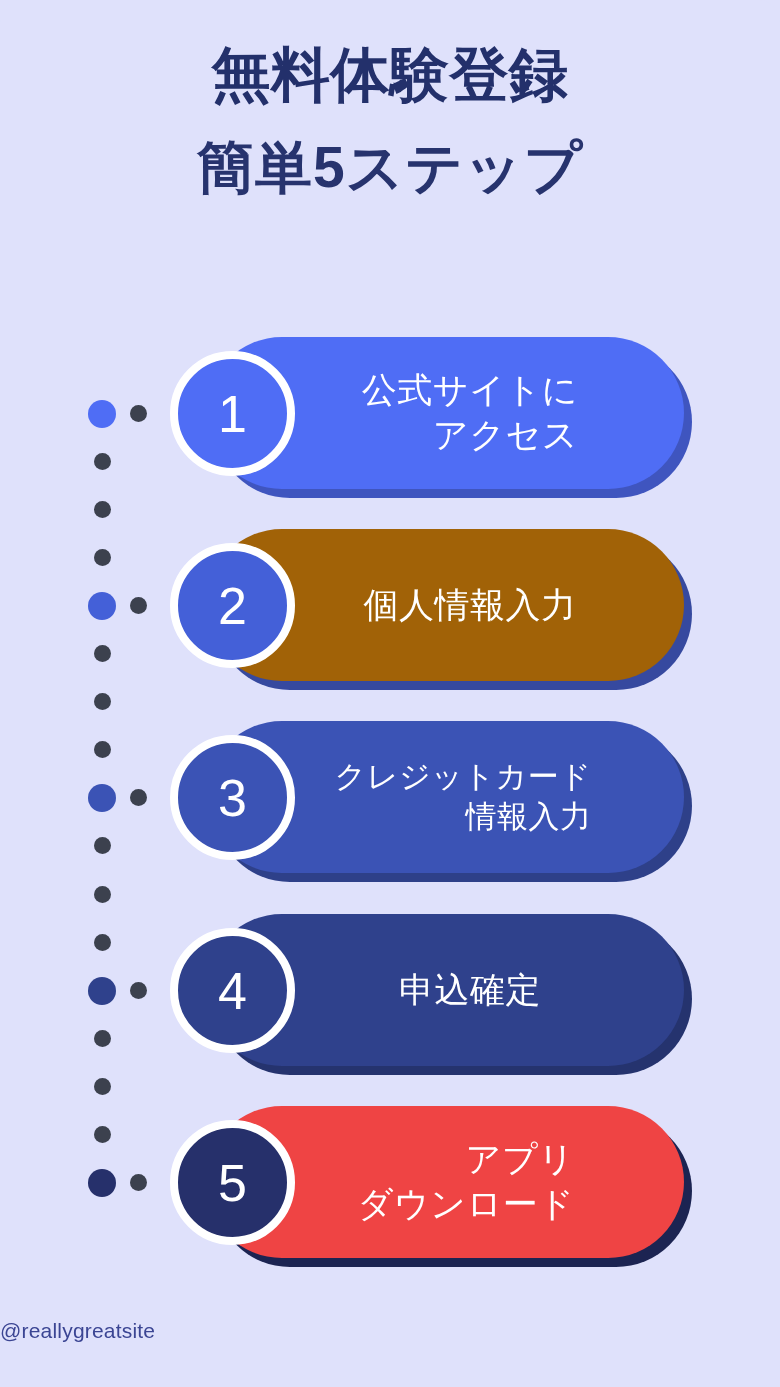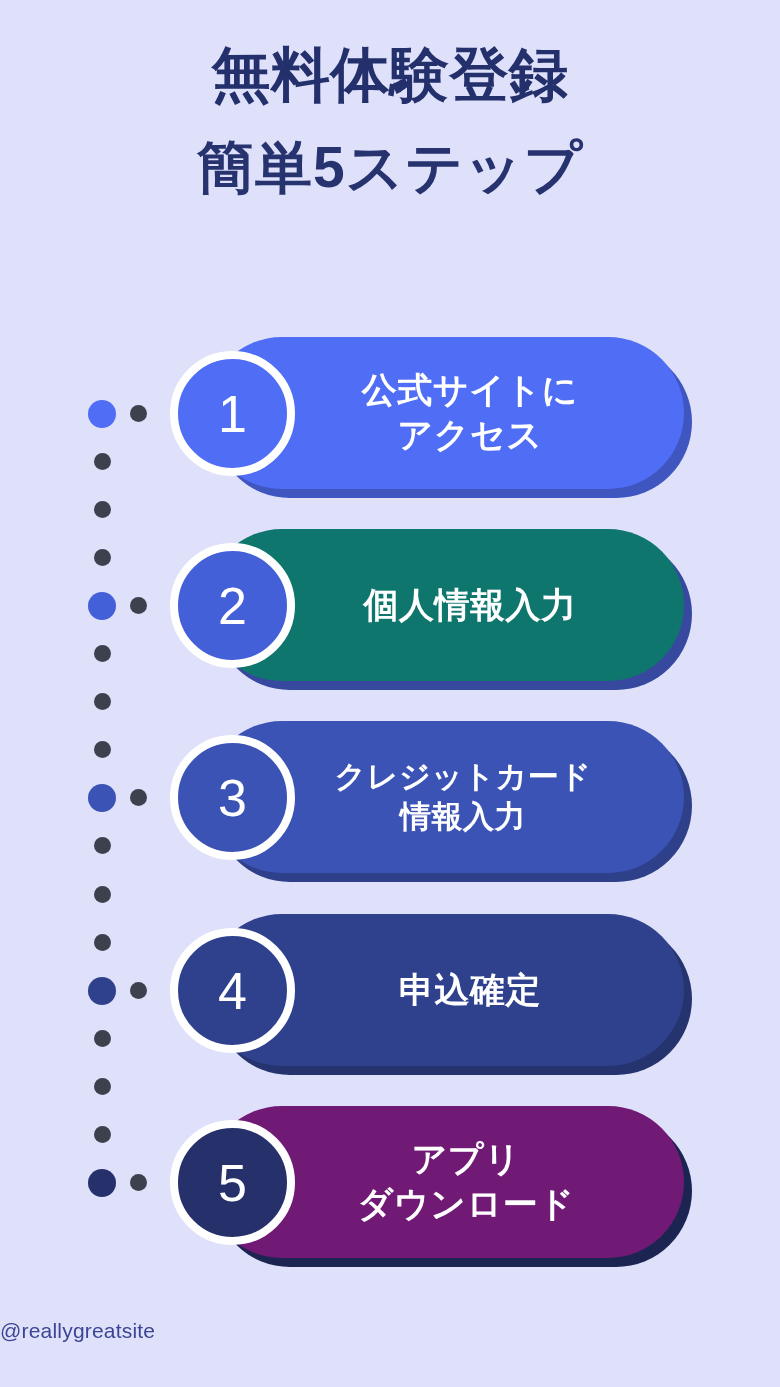--- a/index.html
+++ b/index.html
@@ -91,23 +91,23 @@
     height: 152px;
     border-radius: 80px;
     display: flex;
     align-items: center;
     justify-content: center;
   }
 
   .pill-label {
     color: #ffffff;
     font-size: 35px;
-    font-weight: 700;
+    font-weight: 400;
     line-height: 1.28;
-    text-align: center;
+    text-align: right;
     letter-spacing: 0.5px;
     white-space: pre-line;
     padding-left: 66px;
     padding-right: 16px;
   }
 
   .step-3 .pill-label { padding-left: 52px; font-size: 31px; }
   .step-5 .pill-label { padding-left: 58px; }
 
   
@@ -229,21 +229,21 @@
         <div class="pill-label">公式サイトに
 アクセス</div>
       </div>
       <div class="badge" style="background: rgb(79, 109, 245); border-color: rgb(255, 255, 255);">
         <span class="badge-num">1</span>
       </div>
     </div>
 
     <div class="step step-2">
       <div class="pill-shadow" style="background: rgb(54, 73, 159);"></div>
-      <div class="pill" style="background: #0f766e;">
+      <div class="pill" style="background: #a16207;">
         <div class="pill-label">個人情報入力</div>
       </div>
       <div class="badge" style="background: rgb(68, 96, 216); border-color: rgb(255, 255, 255);">
         <span class="badge-num">2</span>
       </div>
     </div>
 
     <div class="step step-3">
       <div class="pill-shadow" style="background: rgb(46, 64, 137);"></div>
       <div class="pill" style="background: rgb(59, 83, 181);">
@@ -260,21 +260,21 @@
       <div class="pill" style="background: rgb(47, 65, 140);">
         <div class="pill-label">申込確定</div>
       </div>
       <div class="badge" style="background: rgb(47, 65, 140); border-color: rgb(255, 255, 255);">
         <span class="badge-num">4</span>
       </div>
     </div>
 
     <div class="step step-5">
       <div class="pill-shadow" style="background: rgb(28, 36, 82);"></div>
-      <div class="pill" style="background: #701a75;">
+      <div class="pill" style="background: #ef4444;">
         <div class="pill-label">アプリ
 ダウンロード</div>
       </div>
       <div class="badge" style="background: rgb(38, 48, 107); border-color: rgb(255, 255, 255);">
         <span class="badge-num">5</span>
       </div>
     </div>
 
   </div>
 

